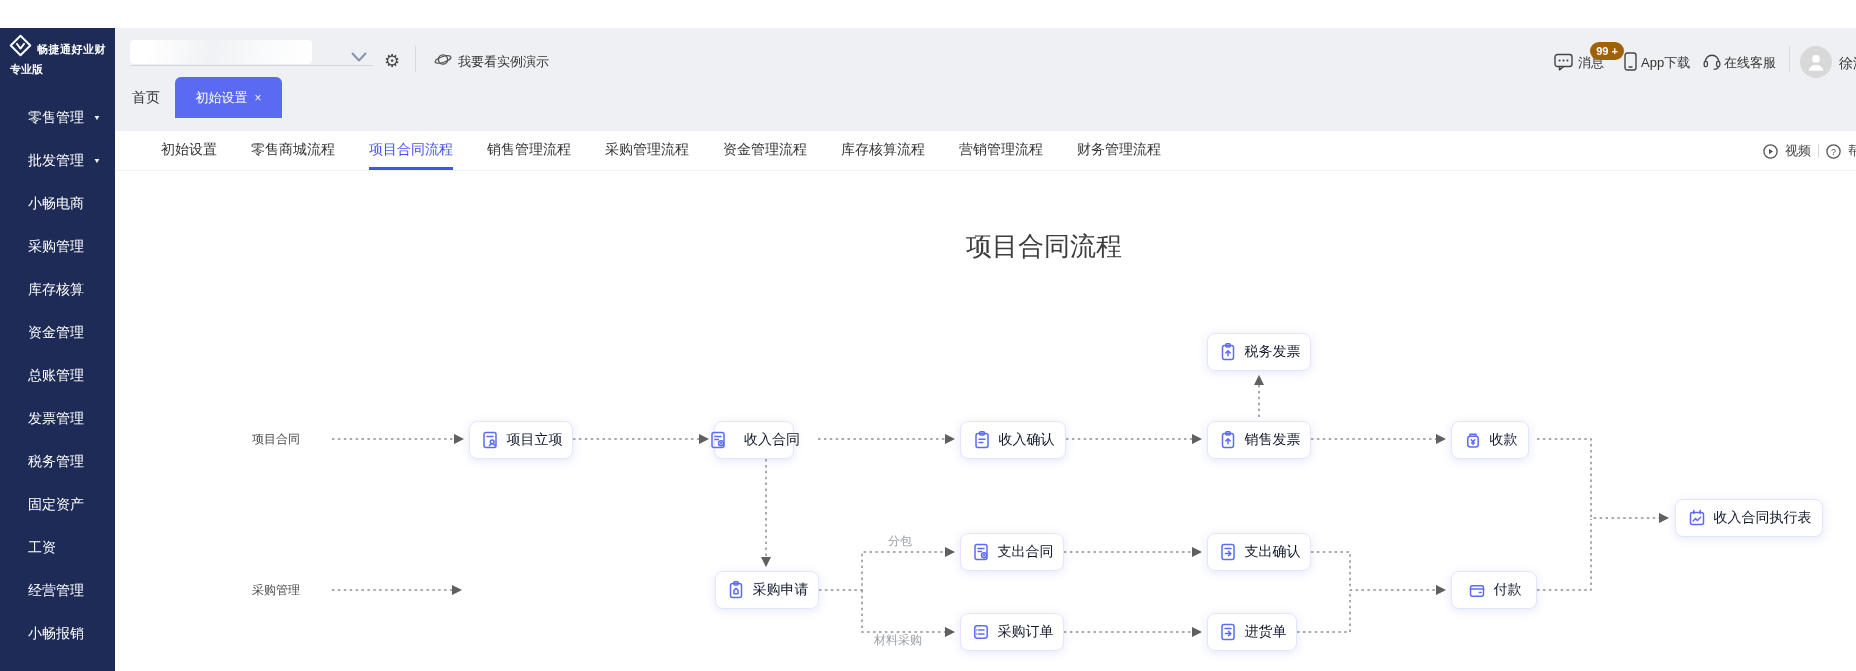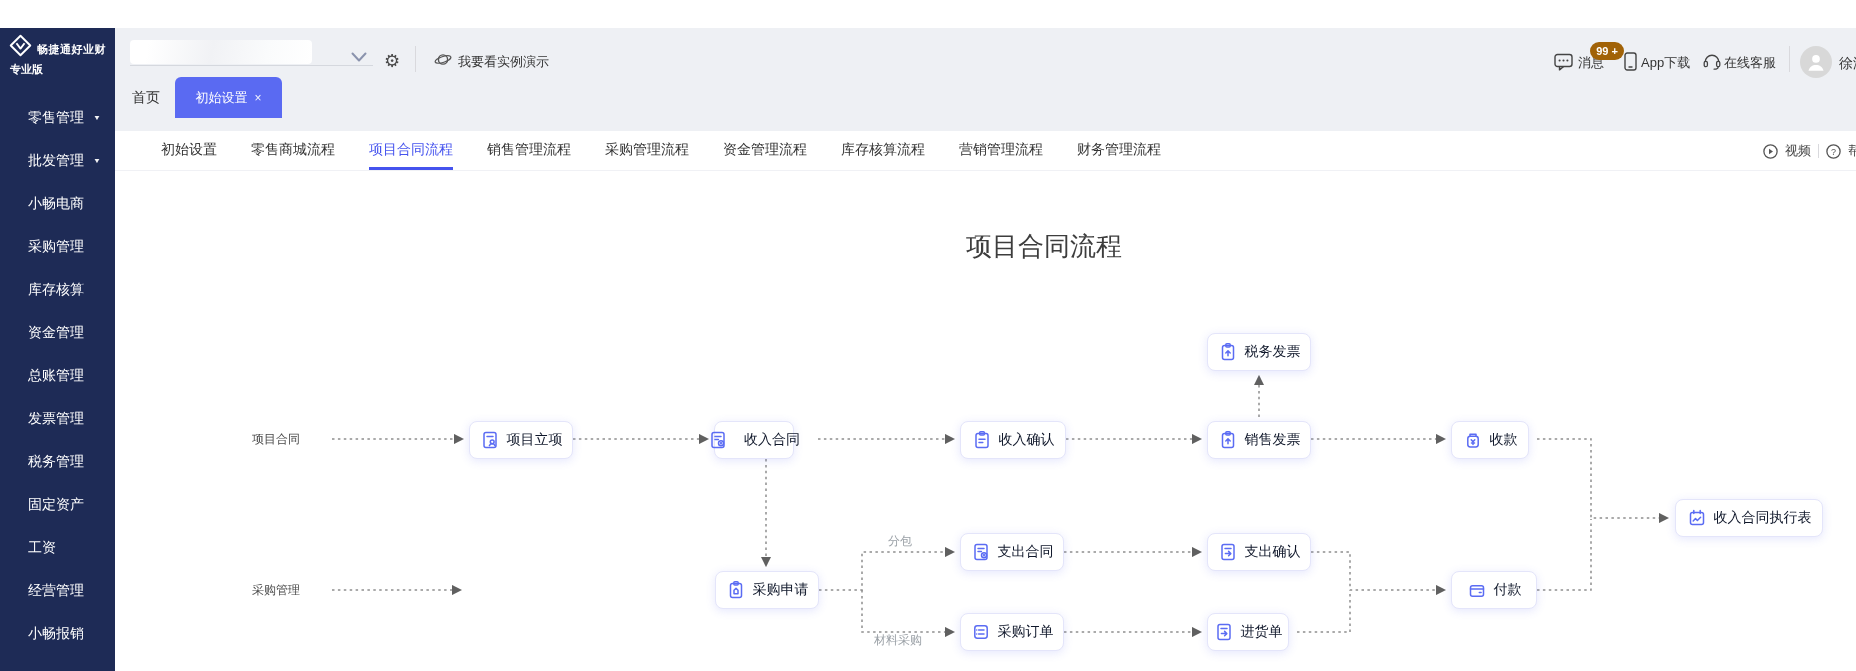--- a/index.html
+++ b/index.html
@@ -322,21 +322,21 @@
         </div>
         <div class="fnode" style="left: 845px; top: 442px; width: 104px;">
           <span class="nicon">
             <svg width="20" height="20" viewBox="0 0 20 20" fill="none" stroke="#5b6cf3" stroke-width="1.5" stroke-linecap="round" stroke-linejoin="round">
               <rect x="3.8" y="3.8" width="12.4" height="12.4" rx="2.4"></rect>
               <path d="M7.6 8h5.4M7.6 12h5.4M5.7 8h.01M5.7 12h.01"></path>
             </svg>
           </span>
           <span>采购订单</span>
         </div>
-        <div class="fnode" style="left: 1092px; top: 442px; width: 82px;">
+        <div class="fnode" style="left: 1092px; top: 442px; width: 90px;">
           <span class="nicon">
             <svg width="20" height="20" viewBox="0 0 20 20" fill="none" stroke="#5b6cf3" stroke-width="1.5" stroke-linecap="round" stroke-linejoin="round">
               <rect x="4" y="2.5" width="12" height="15" rx="2"></rect>
               <path d="M7 6.5h6M7.4 11.6h4.8M10.6 9.4l2.2 2.2-2.2 2.2"></path>
             </svg>
           </span>
           <span>进货单</span>
         </div>
         <div class="fnode" style="left: 1336px; top: 400px; width: 86px;">
           <span class="nicon">

